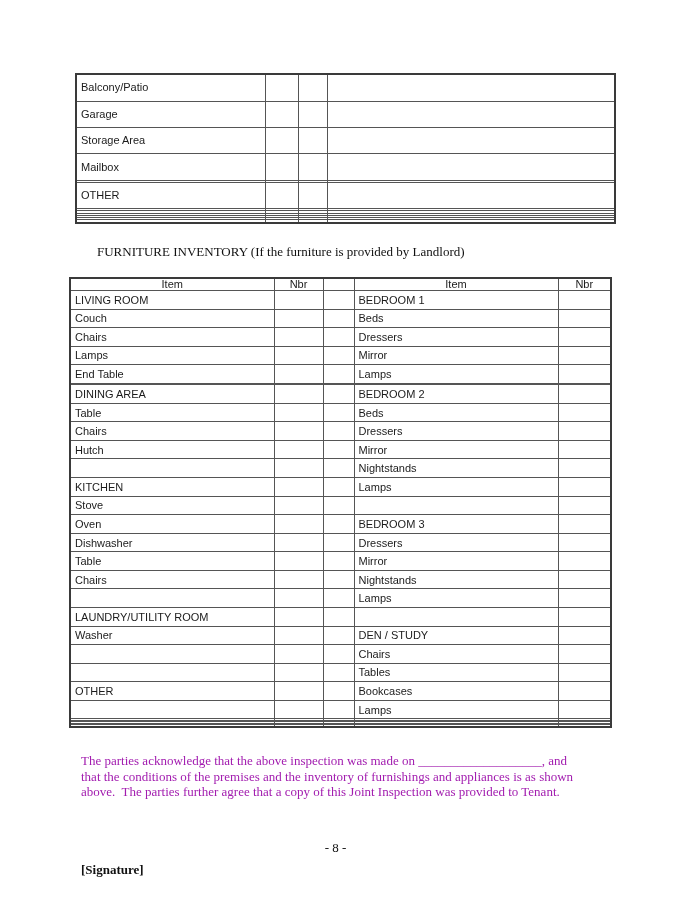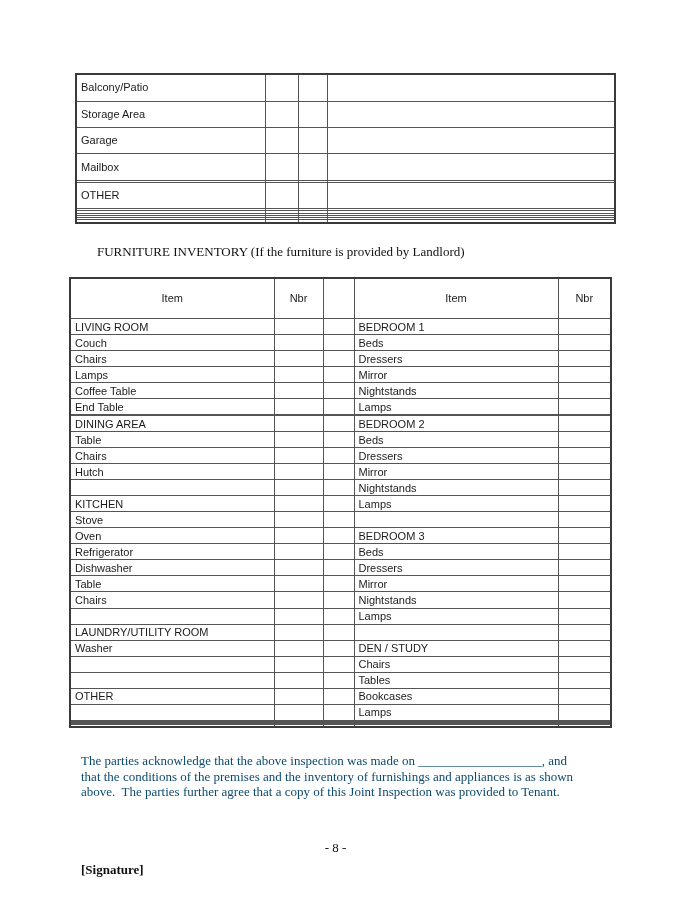--- a/index.html
+++ b/index.html
@@ -13,30 +13,30 @@
   }
   table.doc-table td, table.doc-table th {
     border:1px solid #555555; padding:0 2px 0 4px; overflow:hidden;
     white-space:nowrap; vertical-align:middle;
     font-family:"Liberation Sans", sans-serif; font-size:11px; line-height:11px;
     color:#1b1b1b; font-weight:normal;
   }
   table.top-table { left:75px; top:73px; width:539px; height:151px; }
   table.furn-table { left:69px; top:277px; width:541px; height:451px; }
   table.furn-table td { line-height:12px; }
-  table.furn-table th { text-align:center; padding:14px; }
+  table.furn-table th { text-align:center; padding:0; }
   td.section { padding-left:22px; }
   .heading {
     position:absolute; left:81px; top:244px; font-size:13px; white-space:pre;
     color:#111111;
     margin-left:16px;
   }
   .para-line {
     position:absolute; left:81px; font-size:13px; line-height:15.5px;
-    white-space:pre; color:#0c4a6e;
+    white-space:pre; color:#a21caf;
   }
   .signature {
     position:absolute; left:81px; top:814px; font-size:13px; font-weight:bold;
     white-space:pre; color:#111111;margin-top:48px;
   }
   .page-number {
     position:absolute; left:0; right:0; top:840px; text-align:center;
     font-size:13px; white-space:pre; color:#111111;
   }
 </style>
@@ -53,27 +53,27 @@
         <col style="width:288px">
     </colgroup>
     <tbody>
         <tr>
           <td class="">Balcony/Patio</td>
           <td></td>
           <td></td>
           <td></td>
         </tr>
         <tr>
+          <td class="">Garage</td>
+          <td></td>
+          <td></td>
+          <td></td>
+        </tr>
+        <tr>
           <td class="">Storage Area</td>
-          <td></td>
-          <td></td>
-          <td></td>
-        </tr>
-        <tr>
-          <td class="">Garage</td>
           <td></td>
           <td></td>
           <td></td>
         </tr>
         <tr>
           <td class="">Mailbox</td>
           <td></td>
           <td></td>
           <td></td>
         </tr>
@@ -170,101 +170,87 @@
           <td></td>
         </tr>
         <tr>
           <td>Lamps</td>
           <td></td>
           <td></td>
           <td>Mirror</td>
           <td></td>
         </tr>
         <tr>
-          <td>Coffee Table</td>
+          <td>End Table</td>
+          <td></td>
+          <td></td>
+          <td>Lamps</td>
+          <td></td>
+        </tr>
+        <tr>
+          <td></td>
+          <td></td>
+          <td></td>
+          <td></td>
+          <td></td>
+        </tr>
+        <tr>
+          <td class="section">DINING AREA</td>
+          <td></td>
+          <td></td>
+          <td class="section">BEDROOM 2</td>
+          <td></td>
+        </tr>
+        <tr>
+          <td>Table</td>
+          <td></td>
+          <td></td>
+          <td>Beds</td>
+          <td></td>
+        </tr>
+        <tr>
+          <td>Chairs</td>
+          <td></td>
+          <td></td>
+          <td>Dressers</td>
+          <td></td>
+        </tr>
+        <tr>
+          <td>Hutch</td>
+          <td></td>
+          <td></td>
+          <td>Mirror</td>
+          <td></td>
+        </tr>
+        <tr>
+          <td></td>
           <td></td>
           <td></td>
           <td>Nightstands</td>
           <td></td>
         </tr>
         <tr>
-          <td>End Table</td>
-          <td></td>
-          <td></td>
-          <td>Lamps</td>
-          <td></td>
-        </tr>
-        <tr>
-          <td></td>
-          <td></td>
-          <td></td>
-          <td></td>
-          <td></td>
-        </tr>
-        <tr>
-          <td class="section">DINING AREA</td>
-          <td></td>
-          <td></td>
-          <td class="section">BEDROOM 2</td>
-          <td></td>
-        </tr>
-        <tr>
-          <td>Table</td>
-          <td></td>
-          <td></td>
-          <td>Beds</td>
-          <td></td>
-        </tr>
-        <tr>
-          <td>Chairs</td>
-          <td></td>
-          <td></td>
-          <td>Dressers</td>
-          <td></td>
-        </tr>
-        <tr>
-          <td>Hutch</td>
-          <td></td>
-          <td></td>
-          <td>Mirror</td>
-          <td></td>
-        </tr>
-        <tr>
-          <td></td>
-          <td></td>
-          <td></td>
-          <td>Nightstands</td>
-          <td></td>
-        </tr>
-        <tr>
           <td class="section">KITCHEN</td>
           <td></td>
           <td></td>
           <td>Lamps</td>
           <td></td>
         </tr>
         <tr>
           <td>Stove</td>
           <td></td>
           <td></td>
           <td></td>
           <td></td>
         </tr>
         <tr>
           <td>Oven</td>
           <td></td>
           <td></td>
           <td class="section">BEDROOM 3</td>
-          <td></td>
-        </tr>
-        <tr>
-          <td>Refrigerator</td>
-          <td></td>
-          <td></td>
-          <td>Beds</td>
           <td></td>
         </tr>
         <tr>
           <td>Dishwasher</td>
           <td></td>
           <td></td>
           <td>Dressers</td>
           <td></td>
         </tr>
         <tr>

